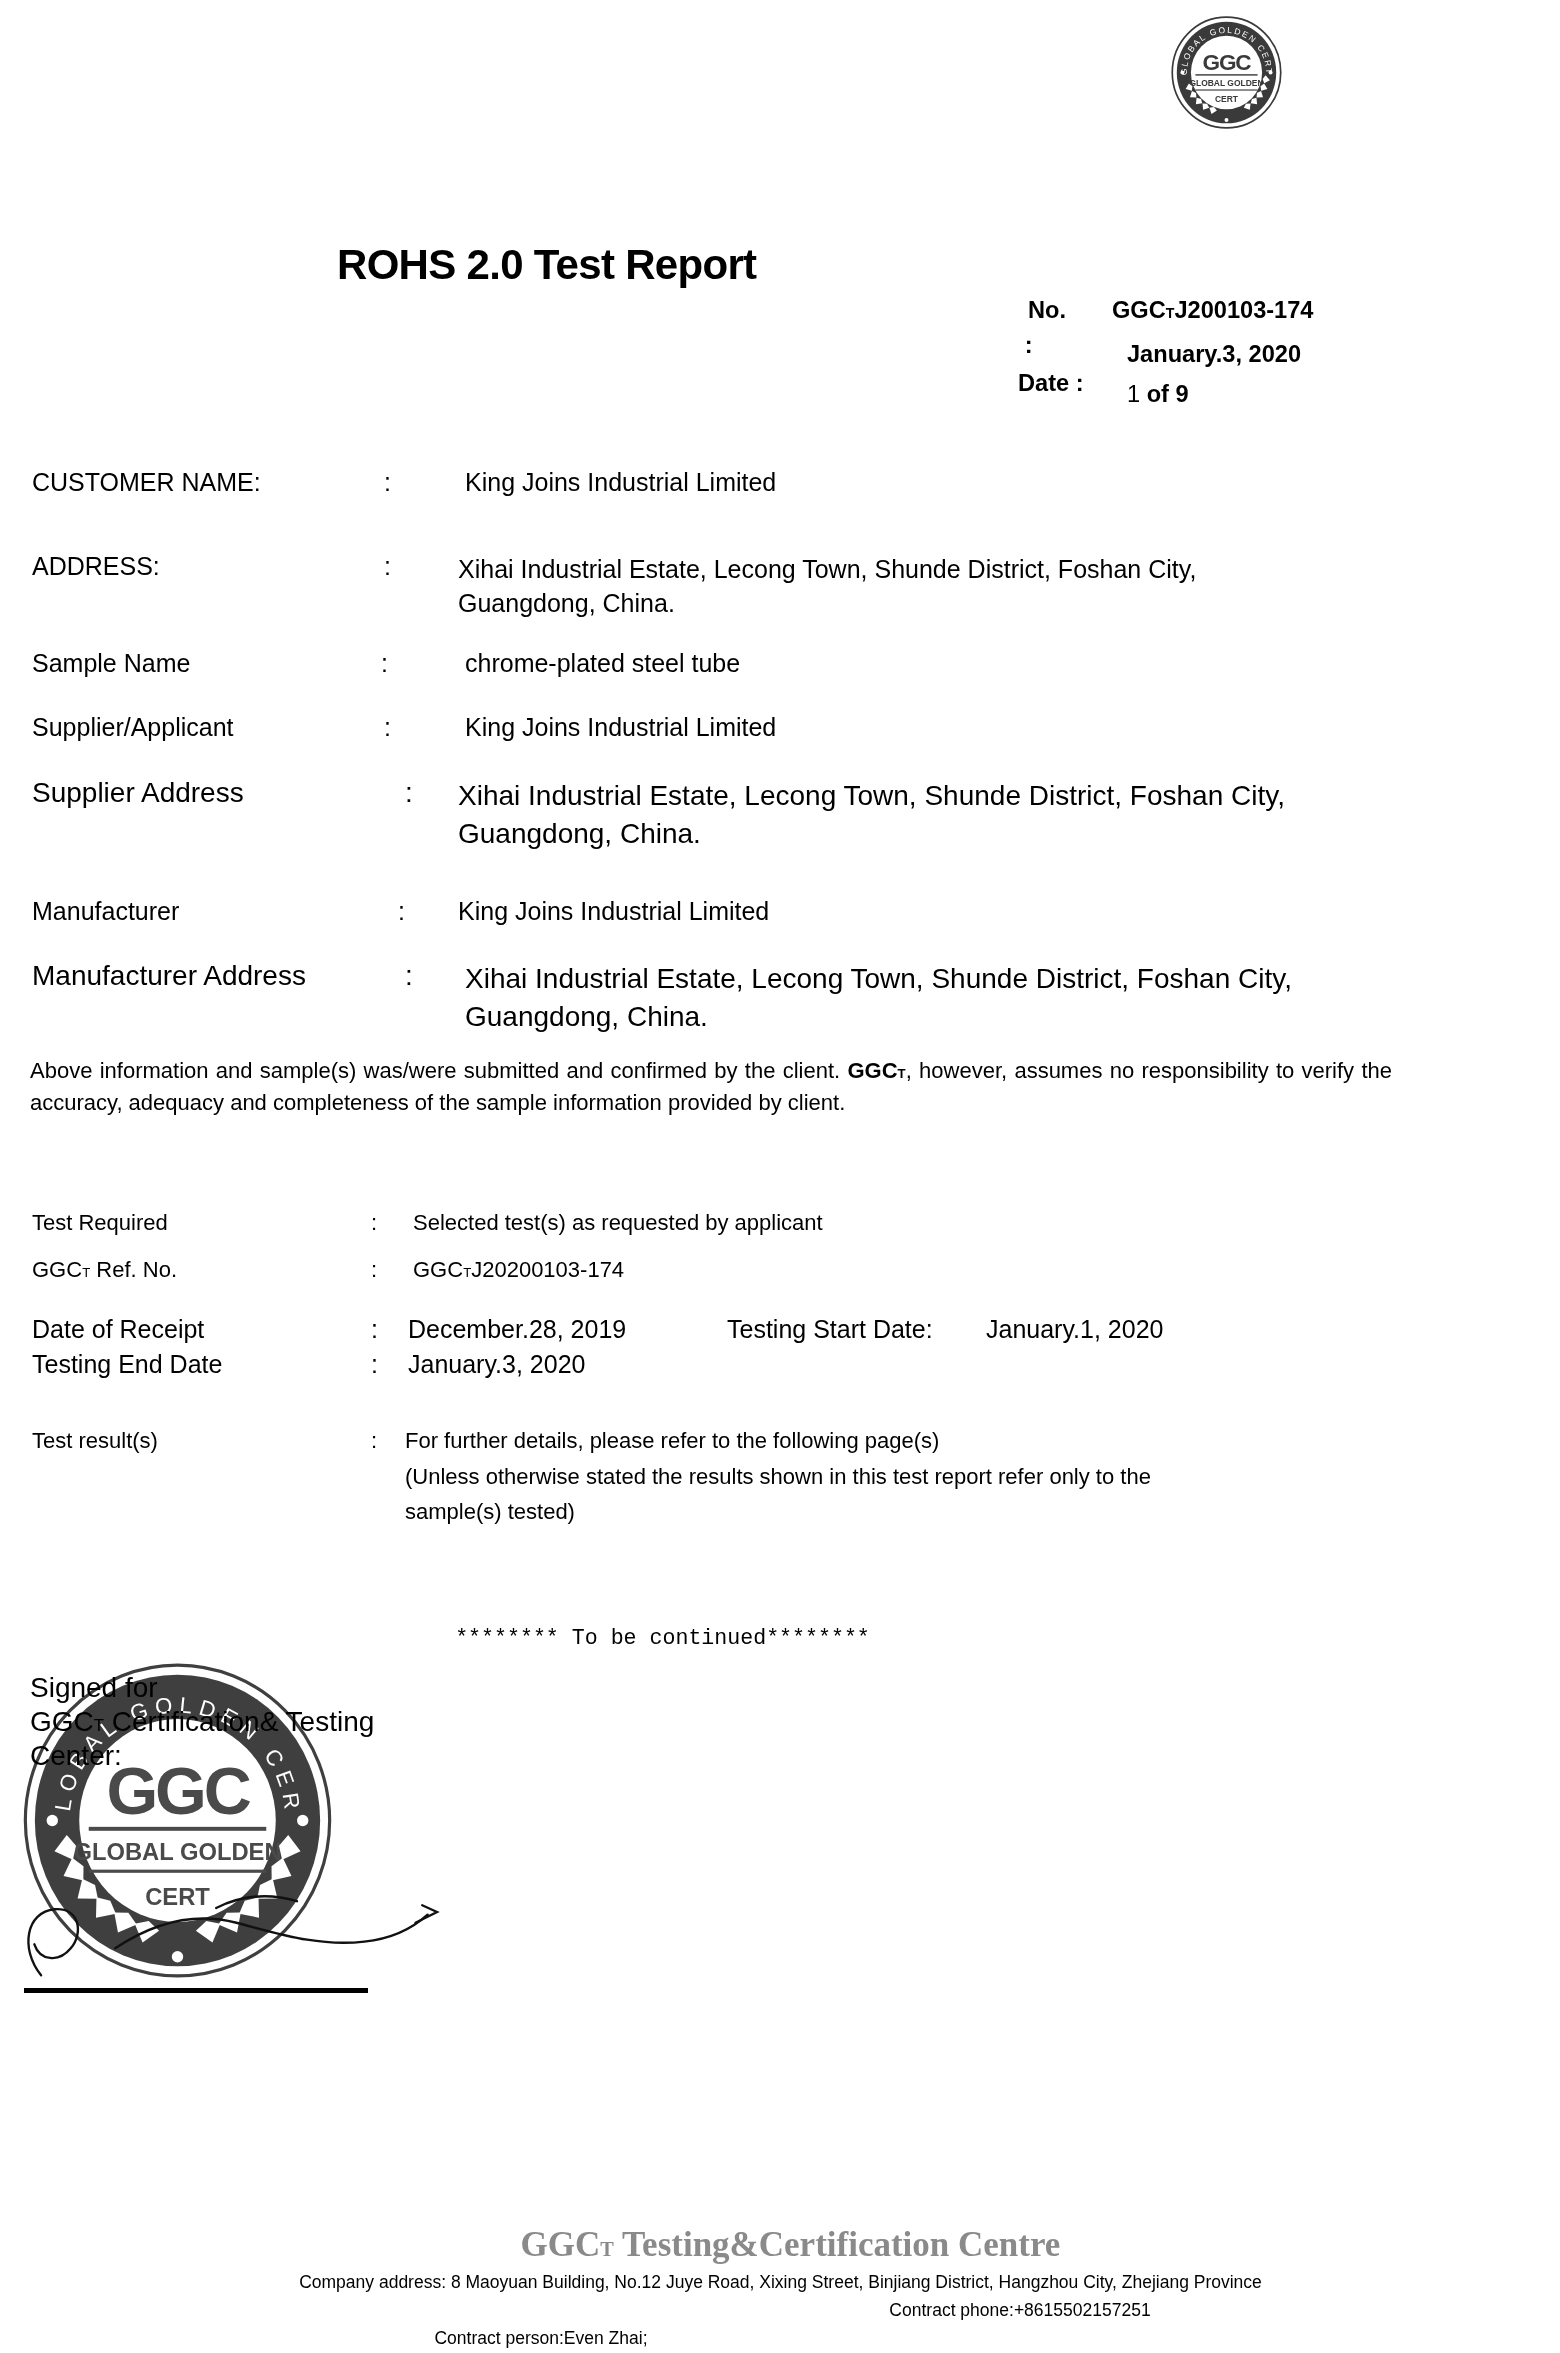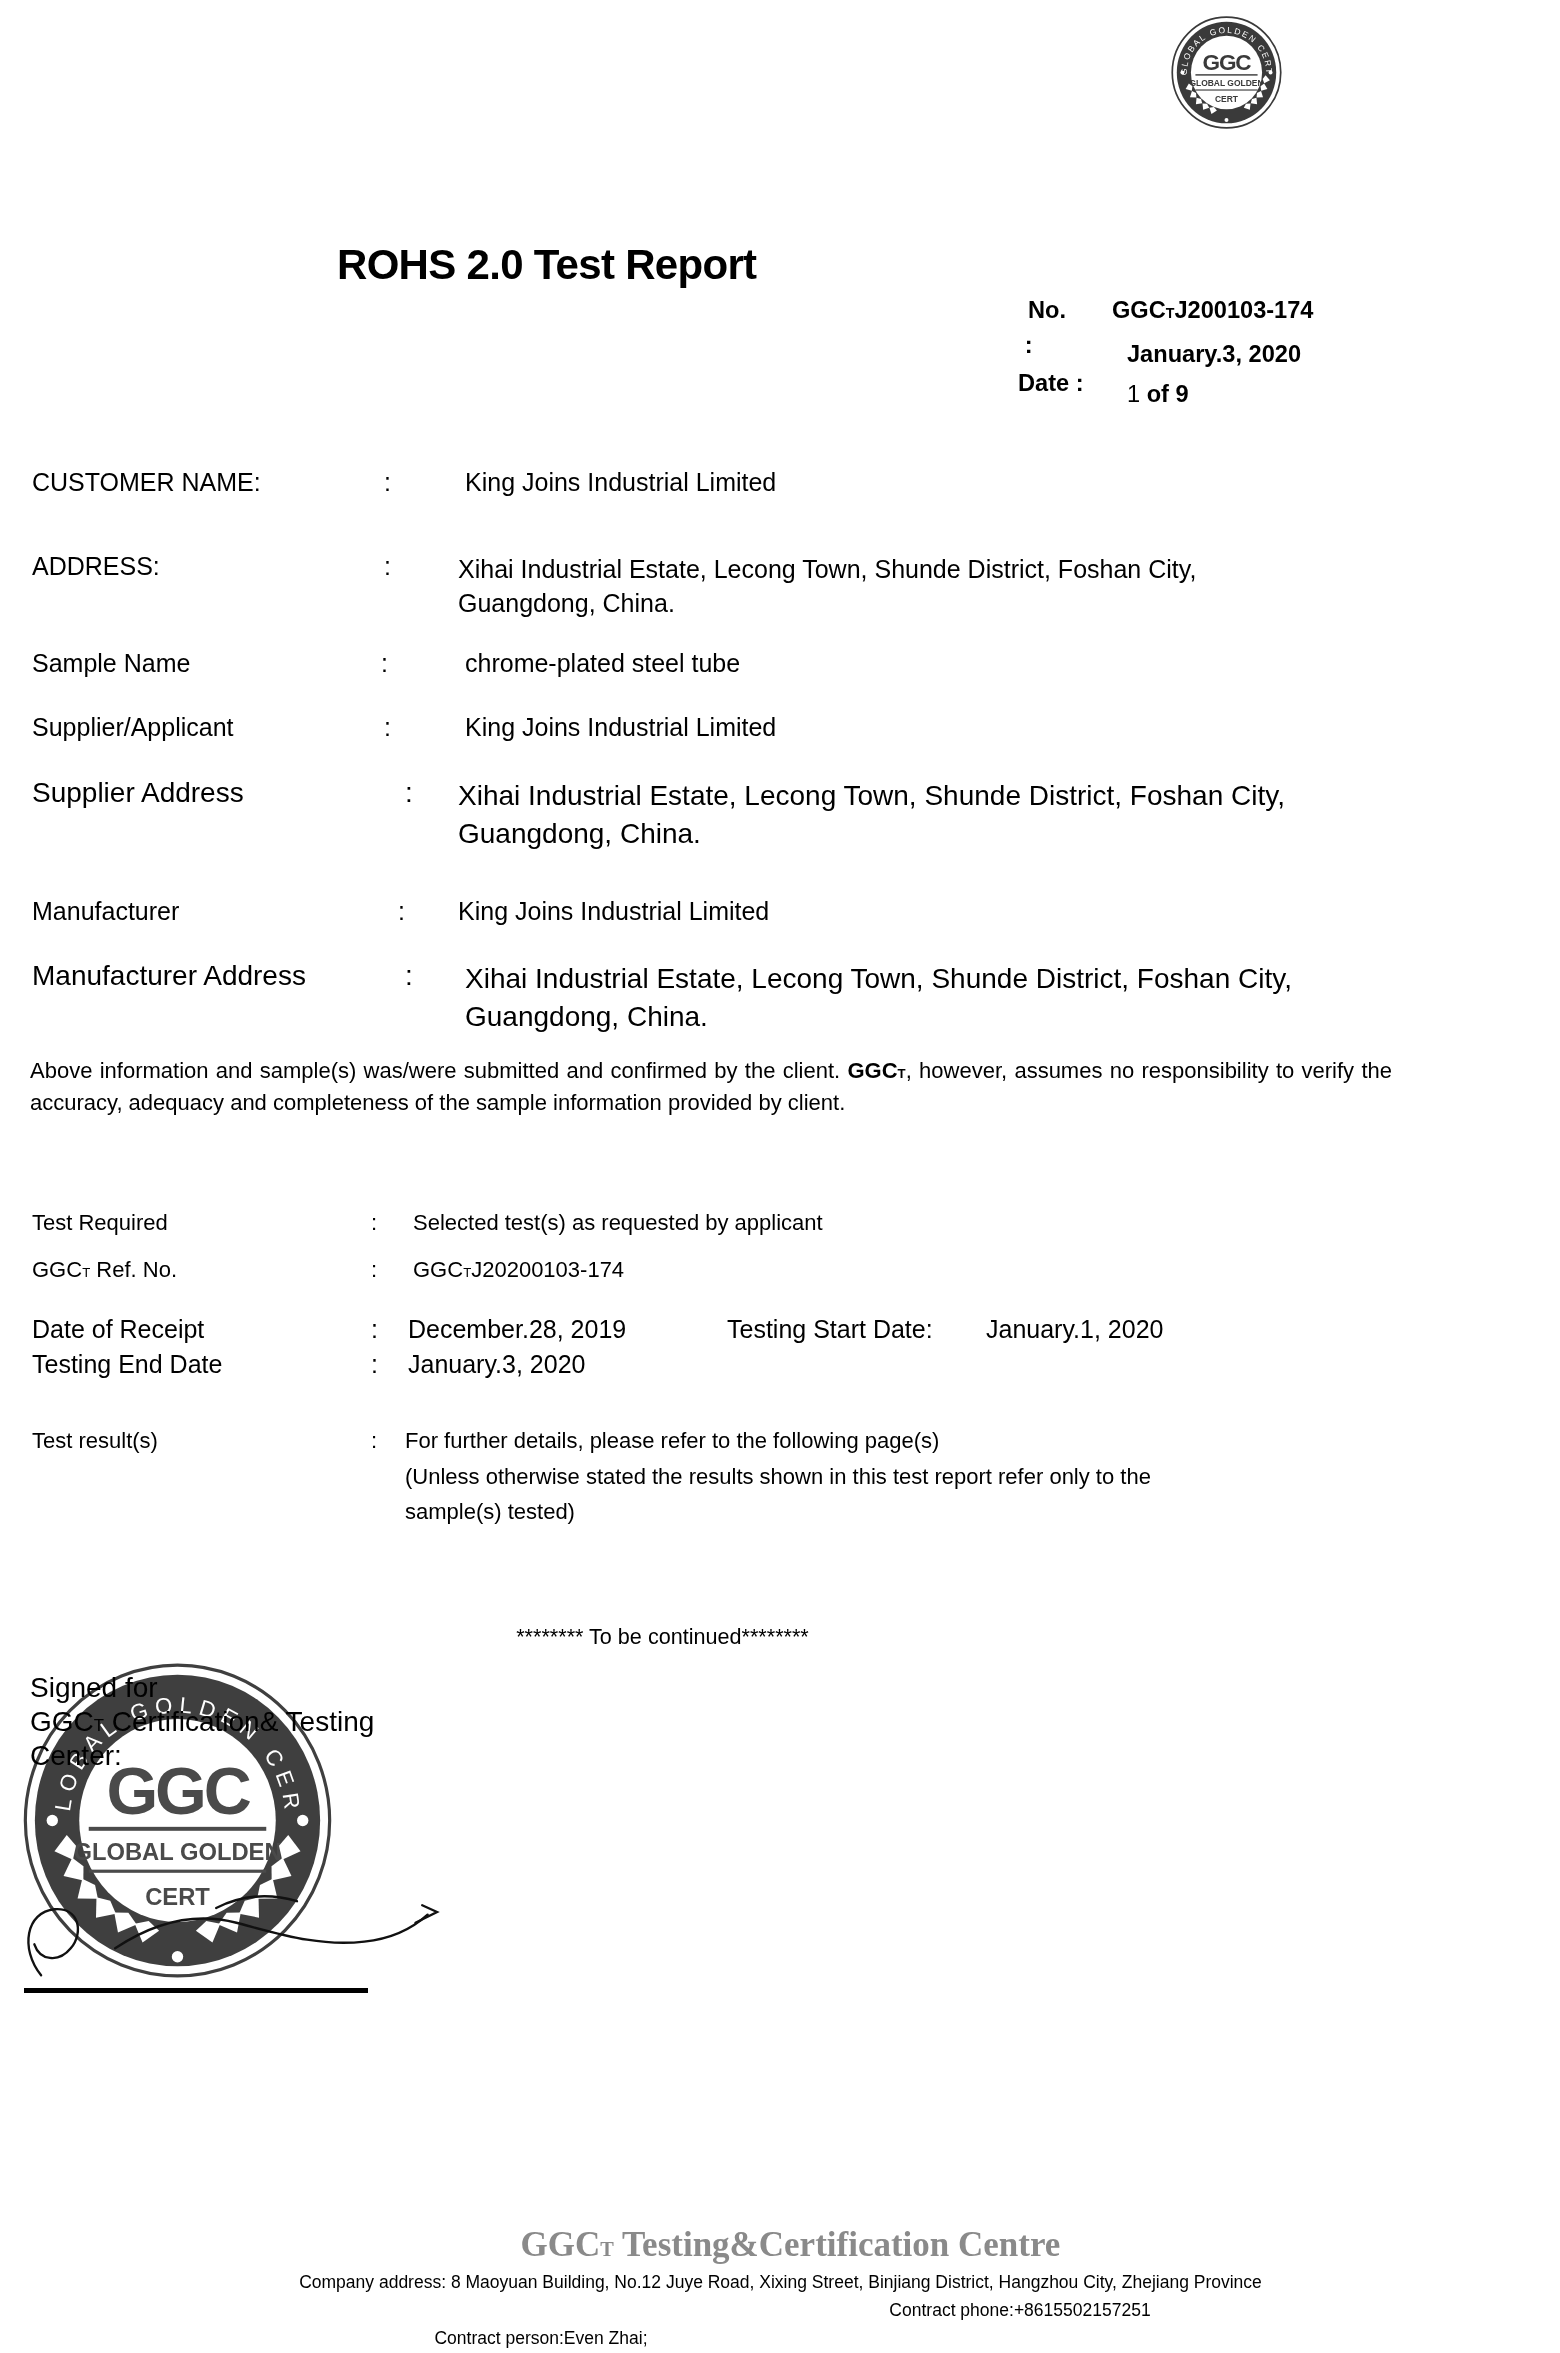--- a/index.html
+++ b/index.html
@@ -54,21 +54,21 @@
   #disclaimer{
     left:30px;top:1055px;width:1362px;font-size:22px;line-height:32px;
     text-align:justify;
   }
   #disclaimer b{font-weight:bold;}
 
   
   #continued{
     left:0;top:1624px;width:1561px;text-align:center;font-size:21.6px;
   }
-  #continued span{position:relative;left:-118px;}
+  #continued span{position:relative;left:-118px;font-family:Liberation Mono, monospace;}
 
   
   #signed-text{
     left:30px;top:1671px;width:472px;font-size:28px;line-height:34px;z-index:3;
   }
   #sign-line{left:23.6px;top:1988px;width:344px;height:4.7px;background:#000;}
 
   
   #seal-big{left:19px;top:1662px;width:317px;height:317px;z-index:2;}
   #sig-stroke{left:13.5px;top:1780px;width:438px;height:202px;z-index:4;}

